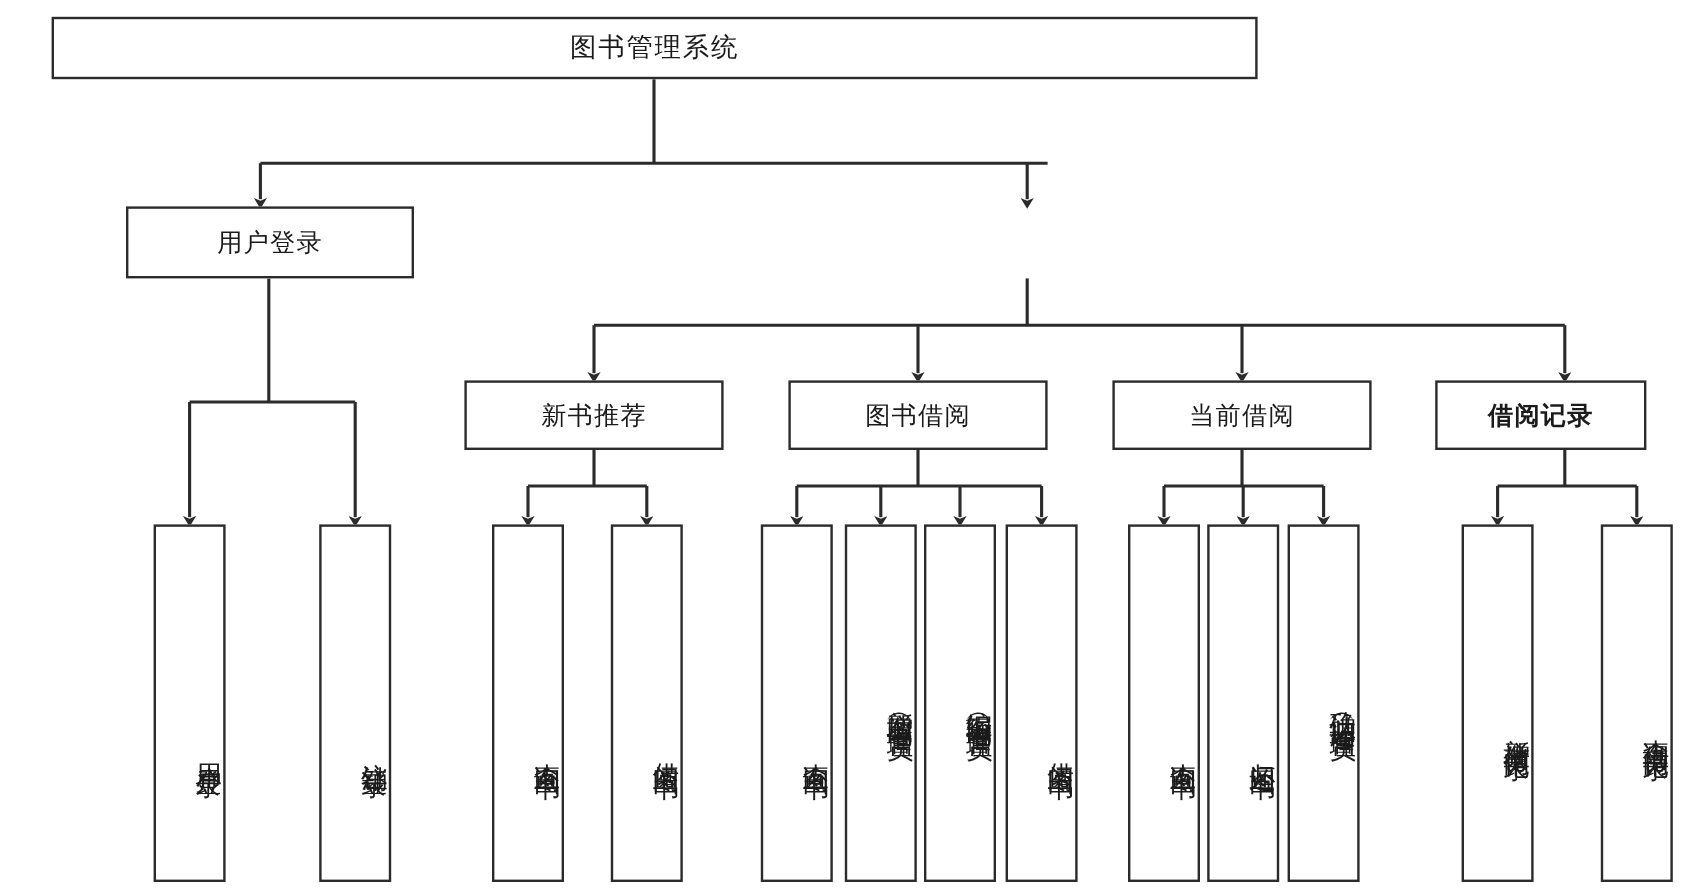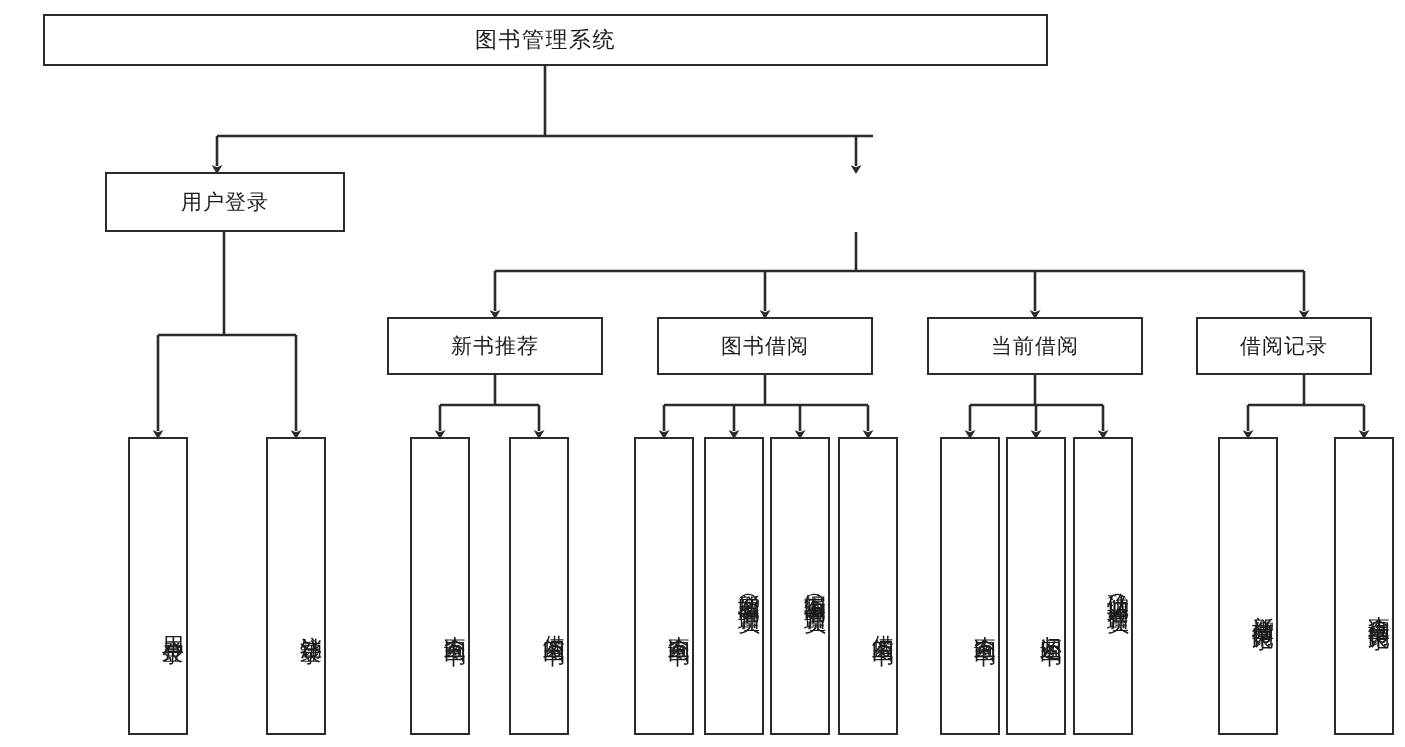--- a/index.html
+++ b/index.html
@@ -133,21 +133,21 @@
 
   <div class="node h" style="left:362px; top:317px; width:216px; height:58px;">
     <span>新书推荐</span>
   </div>
   <div class="node h" style="left:632px; top:317px; width:216px; height:58px;">
     <span>图书借阅</span>
   </div>
   <div class="node h" style="left:902px; top:317px; width:216px; height:58px;">
     <span>当前借阅</span>
   </div>
-  <div class="node h" style="left:1171px; top:317px; width:176px; height:58px;">
+  <div class="node h" style="left:1171px; top:317px; width:176px; height:58px;font-weight:bold;">
     <span>借阅记录</span>
   </div>
 
   <div class="node v" style="left:103px; top:437px; width:60px; height:298px; padding-top:76px;">
     <span class="vtext">用户登录</span>
   </div>
   <div class="node v" style="left:241px; top:437px; width:60px; height:298px; padding-top:76px;">
     <span class="vtext">注销登录</span>
   </div>
 

